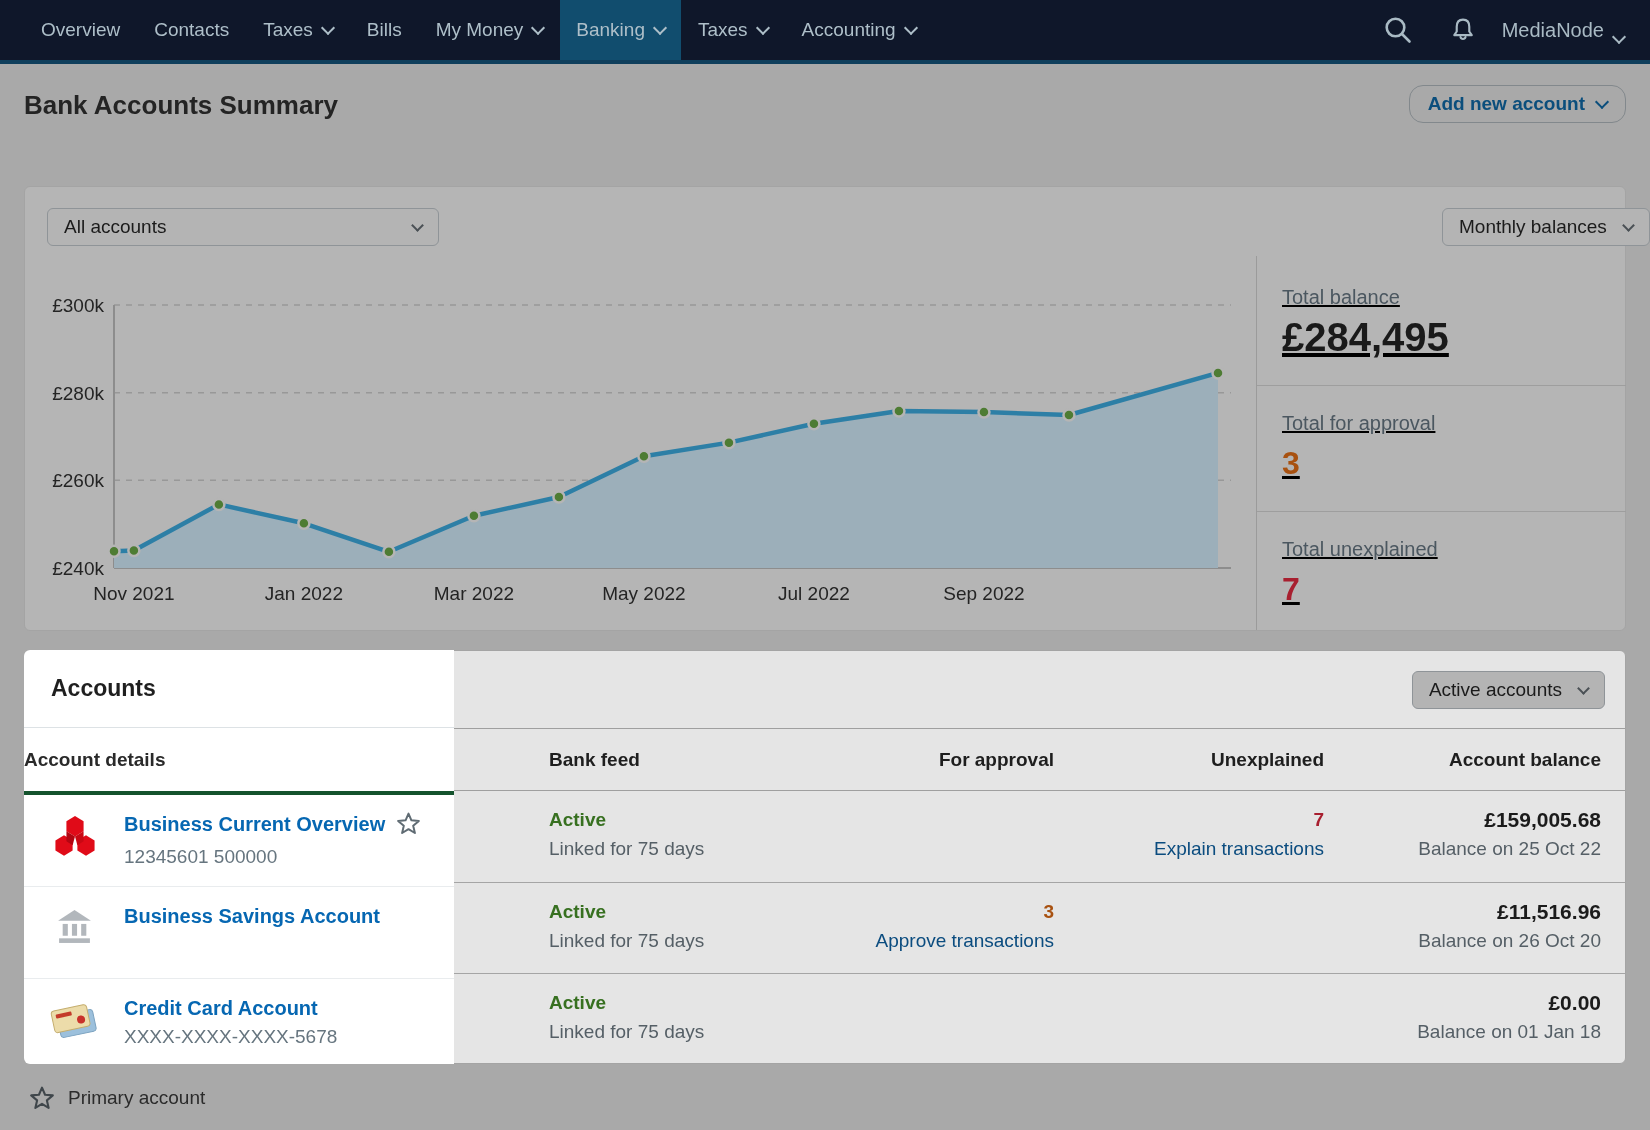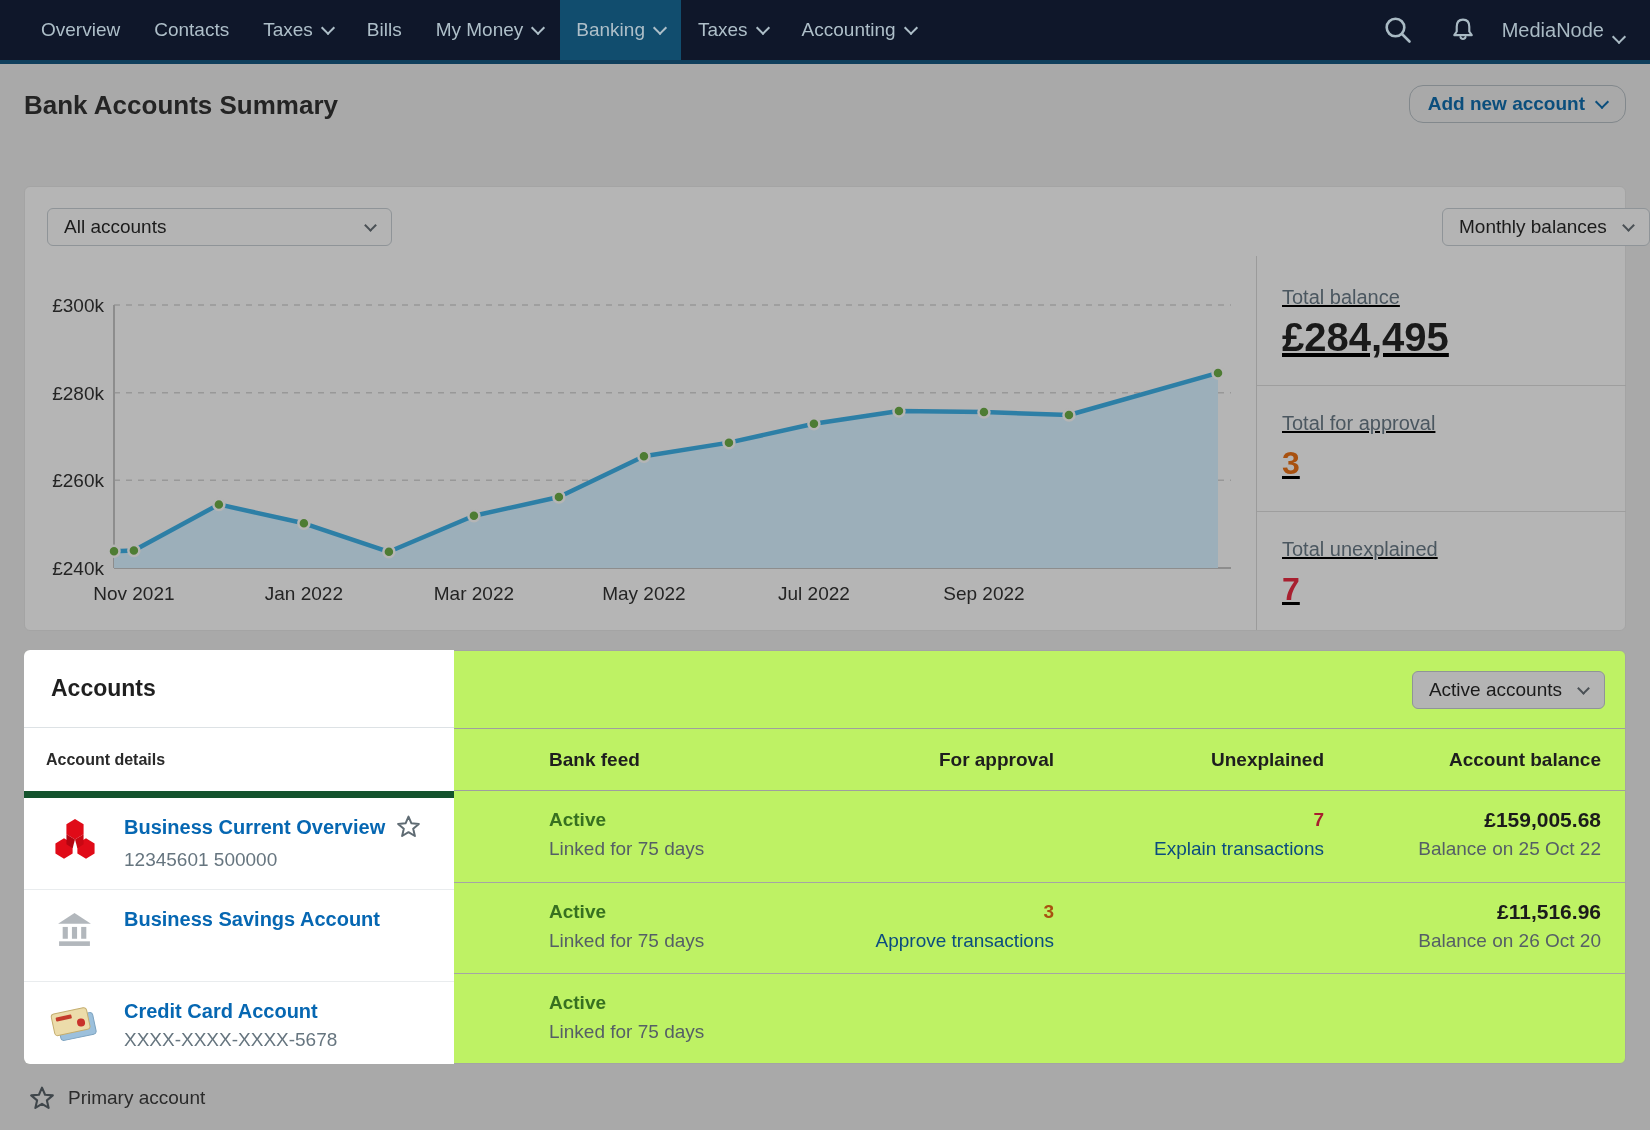--- a/index.html
+++ b/index.html
@@ -59,21 +59,21 @@
   .totals-section.s1{height:129px;}
   .totals-section.s2{height:126px;border-top:1px solid #9e9e9e;padding-top:26px;}
   .totals-section.s3{height:119px;border-top:1px solid #9e9e9e;padding-top:26px;}
   .totals-label{font-size:20px;color:#4b5760;}
   .totals-value{font-size:40px;font-weight:bold;color:#1a1a1a;margin-top:6px;}
   .totals-value.approval{font-size:32px;color:#a85110;margin-top:10px;}
   .totals-value.unexplained{font-size:32px;color:#a81f2f;margin-top:10px;}
   
   .accounts-panel{
     position:absolute;left:24px;top:650px;width:1602px;height:414px;
-    background:#bef264;border-radius:6px;border:1px solid #a4a4a4;box-sizing:border-box;
+    background:#e5e5e5;border-radius:6px;border:1px solid #a4a4a4;box-sizing:border-box;
   }
   .tbl-head-band{position:relative;height:77px;}
   .tbl-grid{
     display:grid;grid-template-columns:524px 315px 190px 270px 1fr;
     padding-right:24px;box-sizing:border-box;
   }
   .tbl-cols{height:63px;align-items:center;border-top:1px solid #9f9f9f;border-bottom:1px solid #9f9f9f;}
   .tbl-cols .col{font-size:19px;font-weight:bold;color:#1e1e1e;}
   .col.r{text-align:right;}
   .tbl-row{height:91px;}
@@ -87,22 +87,22 @@
   .dim-link{color:#0b4c7f;cursor:pointer;text-align:right;}
   .bal{font-size:21px;font-weight:bold;color:#1b1b1b;text-align:right;}
   .bal-date{color:#555f66;text-align:right;}
   
   .spotlight{
     position:absolute;left:24px;top:650px;width:430px;height:414px;
     background:#ffffff;border-radius:6px 0 0 6px;z-index:5;box-sizing:border-box;
   }
   .sp-heading{height:77px;display:flex;align-items:center;padding-left:27px;
     font-size:23px;font-weight:bold;color:#1f1f1f;border-bottom:1px solid #dde2e5;}
-  .sp-subheading{height:63px;display:flex;align-items:center;padding-left:22px;
-    font-size:16px;font-weight:bold;color:#2a2a2a;border-bottom:7px solid #14532d;}
+  .sp-subheading{height:63px;display:flex;align-items:center;
+    font-size:19px;font-weight:bold;color:#2a2a2a;border-bottom:4px solid #14532d;}
   .sp-row{height:91px;position:relative;}
   .sp-row + .sp-row{border-top:1px solid #e9ecee;}
   .sp-icon{position:absolute;left:30px;top:19px;}
   .sp-text{position:absolute;left:100px;top:14px;}
   .acct-name{font-size:20px;font-weight:bold;color:#0667b2;line-height:30px;cursor:pointer;white-space:nowrap;}
   .acct-num{font-size:19px;color:#66757f;line-height:27px;white-space:nowrap;}
   .star-btn{display:inline-block;vertical-align:-4px;margin-left:12px;cursor:pointer;}
   
   .footer-legend{position:absolute;left:30px;top:1086px;display:flex;align-items:center;color:#2b2b2b;font-size:19px;}
   .footer-legend .star{margin-right:14px;display:flex;}
@@ -163,21 +163,21 @@
 
 <div class="page-header">
   <div class="page-title">Bank Accounts Summary</div>
   <div class="add-account-btn">
     <span>Add new account</span>
     <span class="chev"></span>
   </div>
 </div>
 
 <div class="chart-panel">
-  <div class="sel" style="left:22px;top:21px;width:345px;">
+  <div class="sel" style="left:22px;top:21px;width:392px;">
     <span>All accounts</span>
     <span class="chev"></span>
   </div>
   <div class="sel" style="left:1369px;top:21px;margin-left:48px;">
     <span>Monthly balances</span>
     <span class="chev"></span>
   </div>
 
   <svg id="chart-svg" class="chart-svg" viewBox="0 0 1600 443">
       <line x1="89" y1="118" x2="1206" y2="118" stroke="#989898" stroke-width="1.5" stroke-dasharray="6,6"></line>
@@ -286,20 +286,24 @@
   </div>
 
   <div class="tbl-grid tbl-row">
     <div class="cell"></div>
     <div class="cell">
       <div class="line feed-status">Active</div>
       <div class="line feed-detail">Linked for 75 days</div>
     </div>
     <div class="cell"></div>
     <div class="cell"></div>
+    <div class="cell">
+      <div class="line bal">£0.00</div>
+      <div class="line bal-date">Balance on 01 Jan 18</div>
+    </div>
   </div>
 </div>
 
 <div class="spotlight">
   <div class="sp-heading">Accounts</div>
   <div class="sp-subheading">Account details</div>
 
   <div class="sp-row">
     <span class="sp-icon">
       <svg width="42" height="48" viewBox="0 0 44 50">

